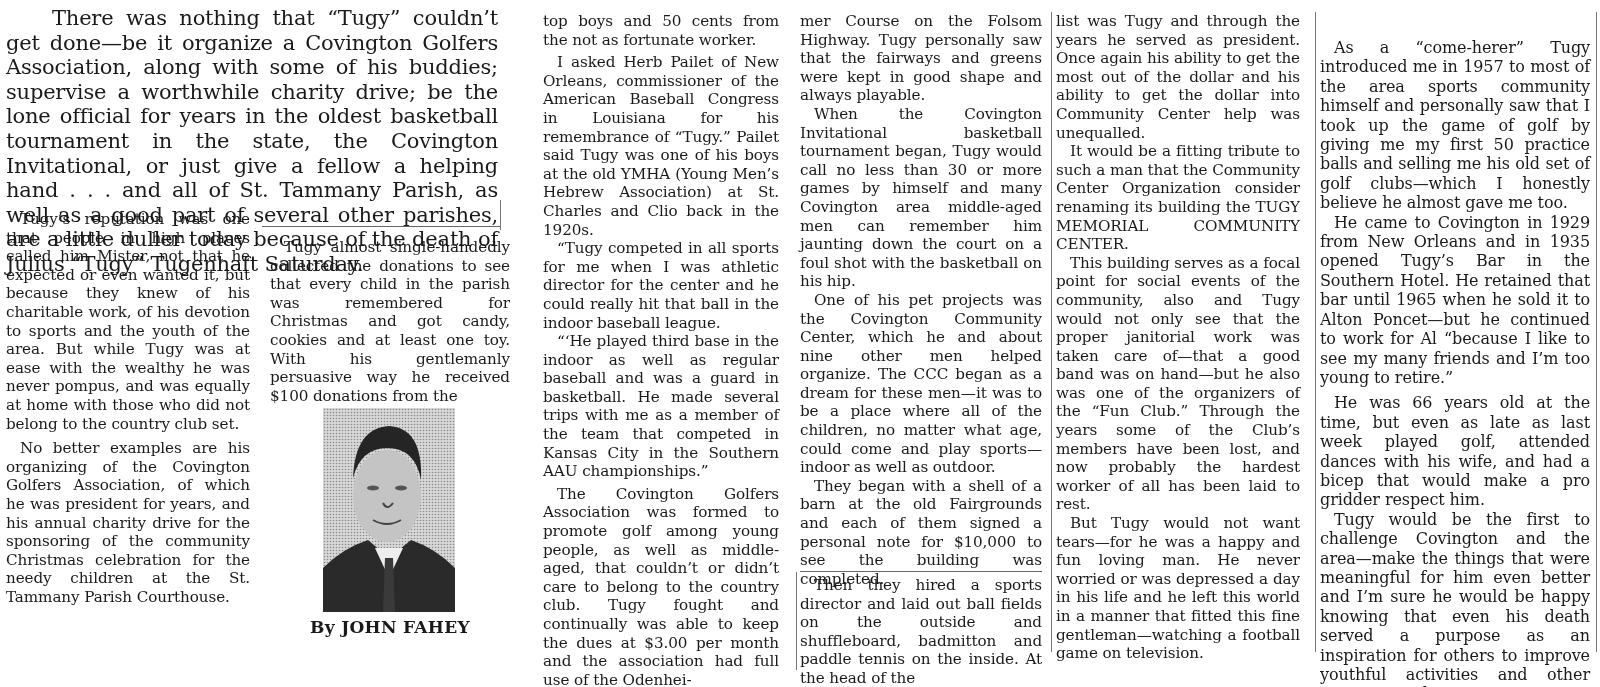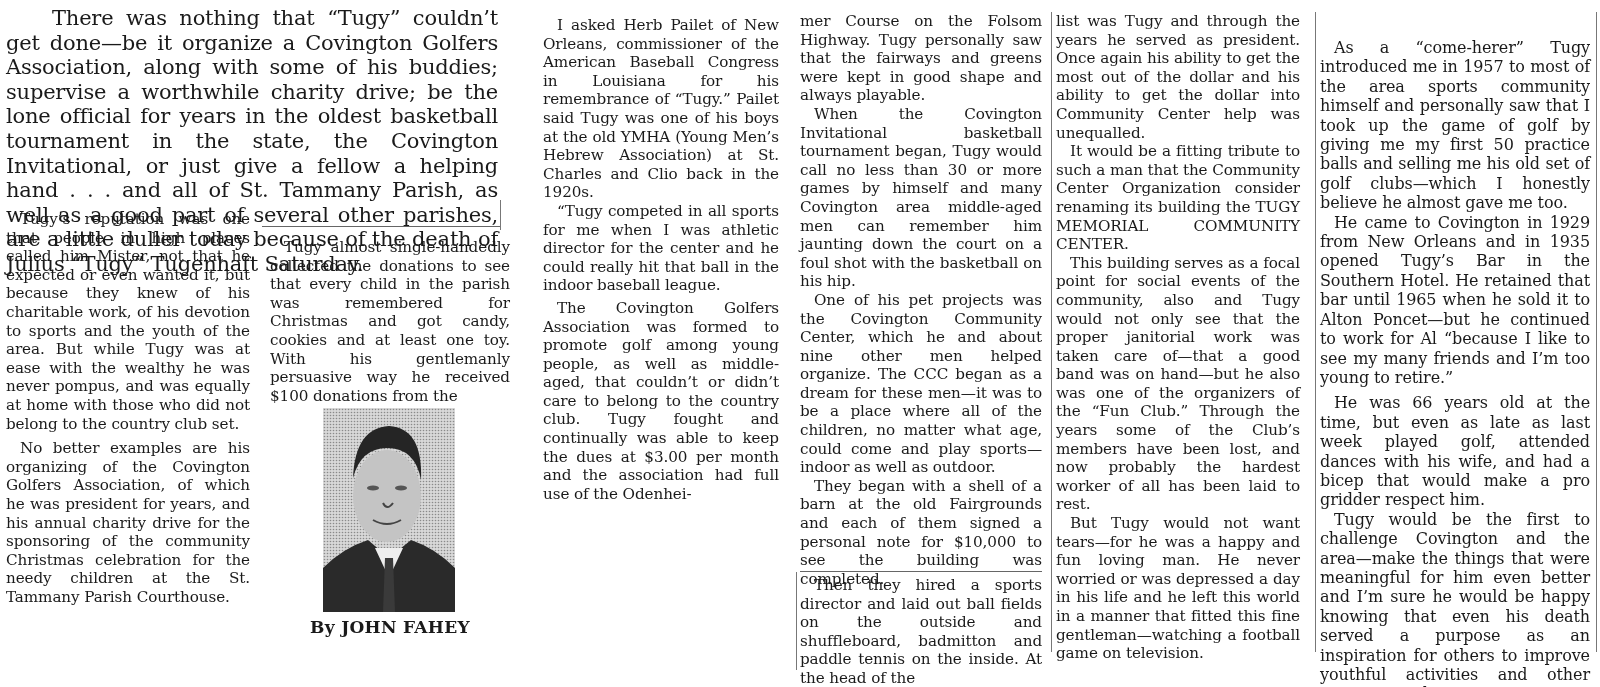--- a/index.html
+++ b/index.html
@@ -51,22 +51,24 @@
     <path d="M30 70 Q32 20 66 18 Q100 20 98 72 Q92 40 64 40 Q38 40 30 70 Z" fill="#252525"></path>
     <ellipse cx="50" cy="80" rx="6" ry="2.5" fill="#555"></ellipse>
     <ellipse cx="78" cy="80" rx="6" ry="2.5" fill="#555"></ellipse>
     <path d="M60 95 Q64 103 70 95" stroke="#444" stroke-width="2" fill="none"></path>
     <path d="M50 112 Q64 120 78 112" stroke="#444" stroke-width="2" fill="none"></path>
   </svg>
 </div>
 <div class="byline">By JOHN FAHEY</div>
 
 <div class="blk" style="left:543px; top:12px; width:236px;">
+  <p class="p">top boys and 50 cents from the not as fortunate worker.</p>
   <p class="p ind" style="margin-top:4px;">I asked Herb Pailet of New Orleans, commissioner of the American Baseball Congress in Louisiana for his remembrance of “Tugy.” Pailet said Tugy was one of his boys at the old YMHA (Young Men’s Hebrew Association) at St. Charles and Clio back in the 1920s.</p>
   <p class="p ind">“Tugy competed in all sports for me when I was athletic director for the center and he could really hit that ball in the indoor baseball league.</p>
+  <p class="p ind">“‘He played third base in the indoor as well as regular baseball and was a guard in basketball. He made several trips with me as a member of the team that competed in Kansas City in the Southern AAU championships.”</p>
   <p class="p ind bold" style="margin-top:4px;">The Covington Golfers Association was formed to promote golf among young people, as well as middle-aged, that couldn’t or didn’t care to belong to the country club. Tugy fought and continually was able to keep the dues at $3.00 per month and the association had full use of the Odenhei-</p>
 </div>
 
 <div class="blk" style="left:800px; top:12px; width:242px;">
   <p class="p bold">mer Course on the Folsom Highway. Tugy personally saw that the fairways and greens were kept in good shape and always playable.</p>
   <p class="p ind" style="margin-top:0;">When the Covington Invitational basketball tournament began, Tugy would call no less than 30 or more games by himself and many Covington area middle-aged men can remember him jaunting down the court on a foul shot with the basketball on his hip.</p>
   <p class="p ind">One of his pet projects was the Covington Community Center, which he and about nine other men helped organize. The CCC began as a dream for these men—it was to be a place where all of the children, no matter what age, could come and play sports—indoor as well as outdoor.</p>
   <p class="p ind">They began with a shell of a barn at the old Fairgrounds and each of them signed a personal note for $10,000 to see the building was completed.</p>
 </div>
 <div class="rule-h" style="left:800px; top:571px; width:242px;"></div>

